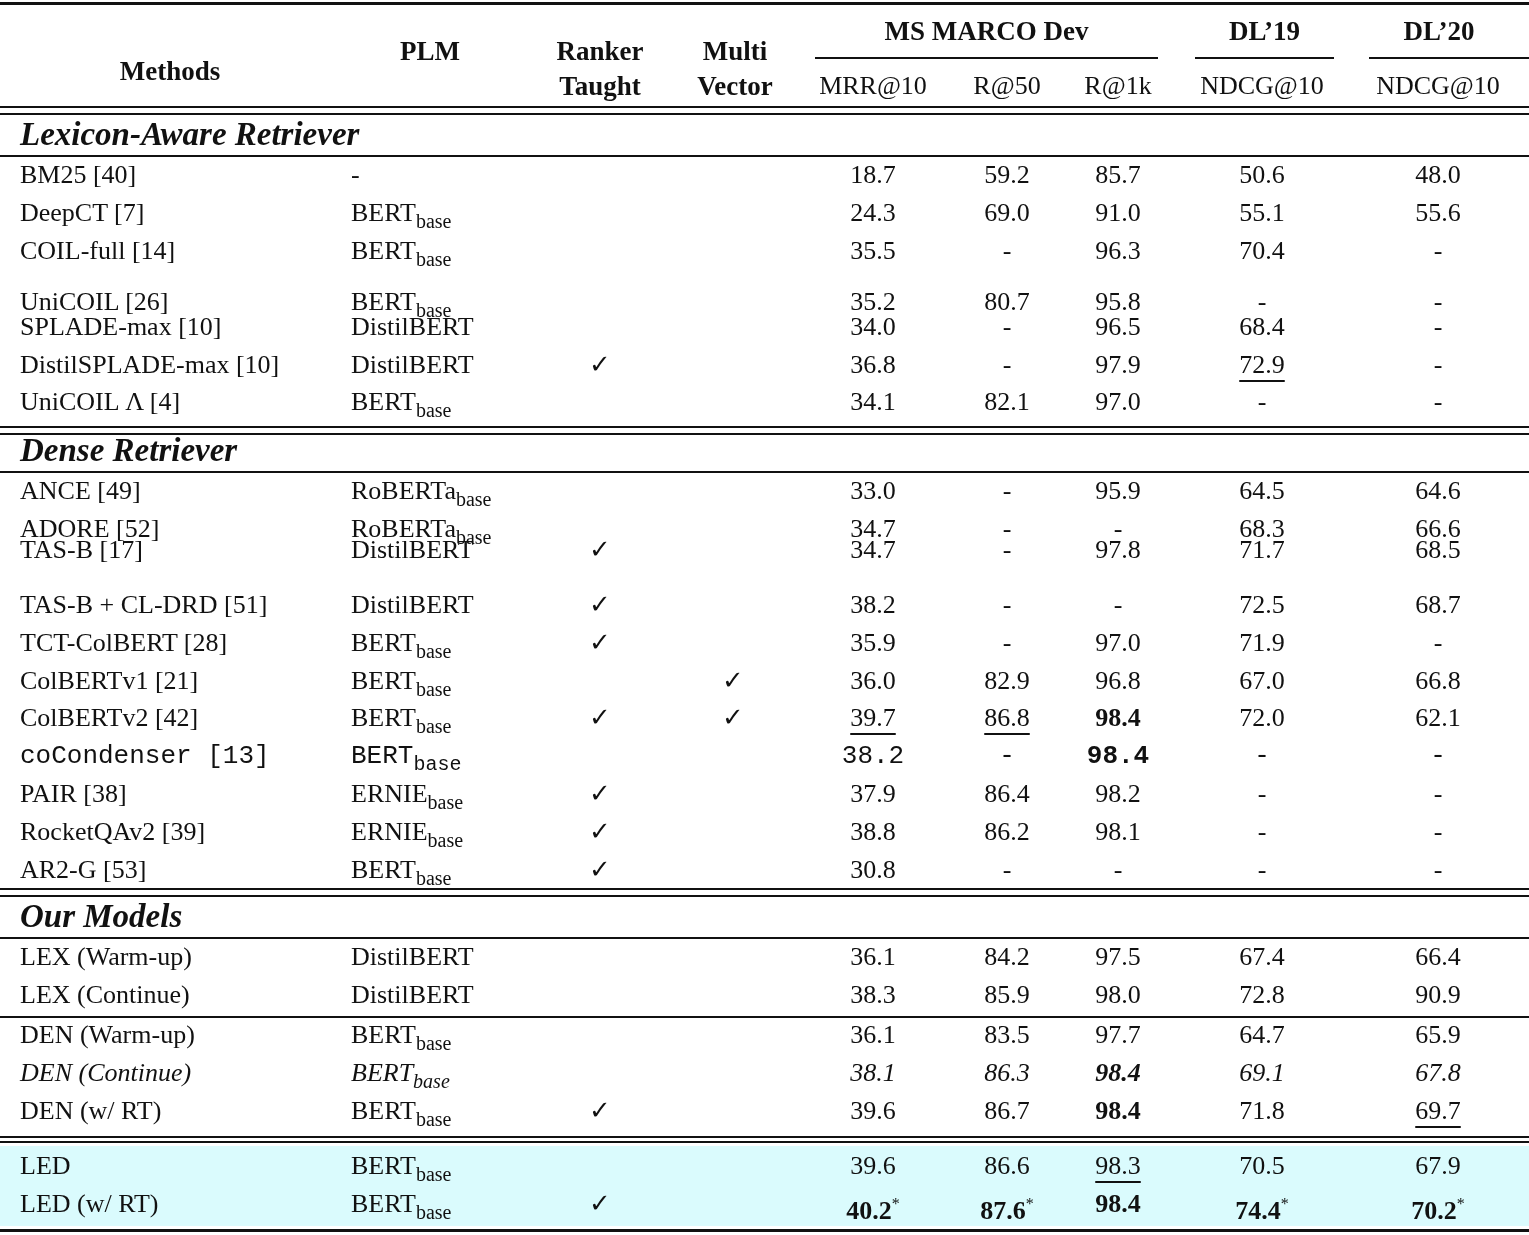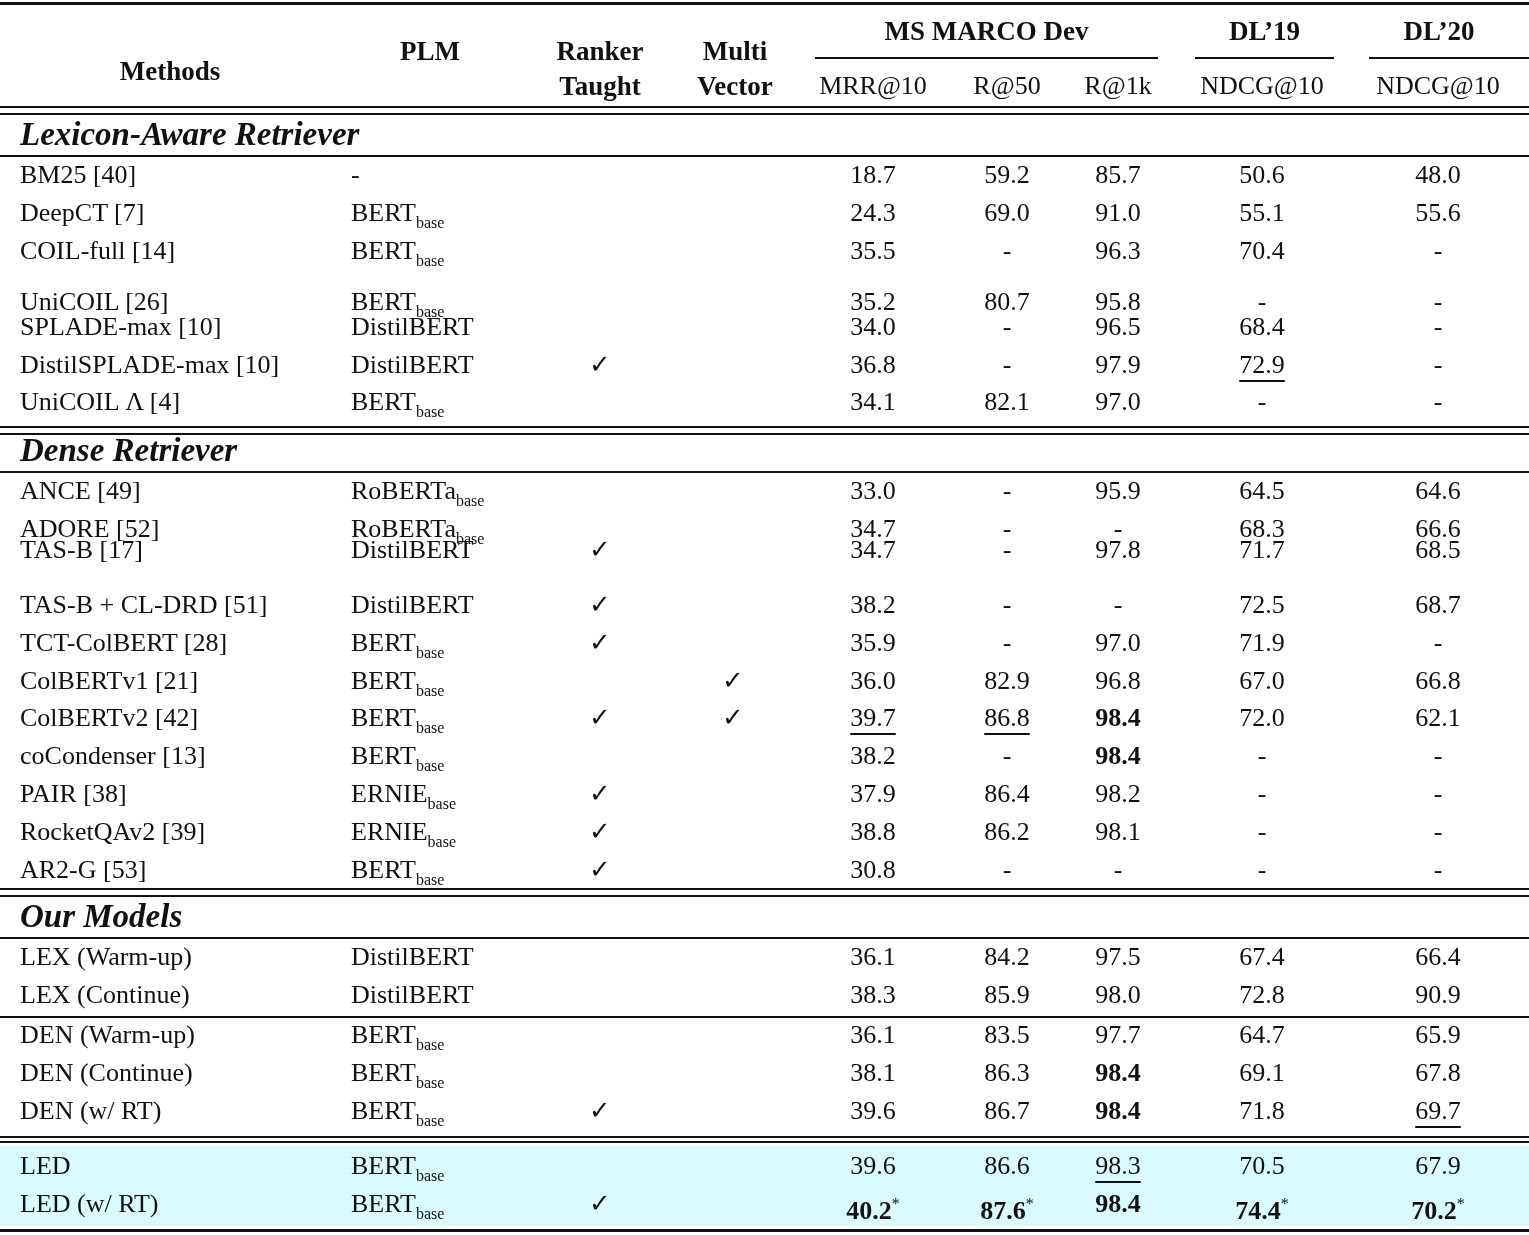--- a/index.html
+++ b/index.html
@@ -27,21 +27,21 @@
   .c-rt { left: 585px; width: 30px; text-align: center; }
   .c-mv { left: 718px; width: 30px; text-align: center; }
   .c-mrr { left: 828px; width: 90px; text-align: center; }
   .c-r50 { left: 960px; width: 94px; text-align: center; }
   .c-r1k { left: 1071px; width: 94px; text-align: center; }
   .c-dl19 { left: 1212px; width: 100px; text-align: center; }
   .c-dl20 { left: 1388px; width: 100px; text-align: center; }
   .val.bold { font-weight: bold; }
   .val.ul { text-decoration: underline; text-underline-offset: 7px; text-decoration-thickness: 1.5px; }
   .star { font-size: 16px; vertical-align: 10px; font-weight: normal; }
-  .subbase { font-size: 16px; vertical-align: -7px; }
+  .subbase { font-size: 20px; vertical-align: -7px; }
 </style>
 </head>
 <body>
 
 <div class="rule thick" style="top:2px;"></div>
 
 <div class="hdr" style="left:60px;width:220px;top:34px;margin-top:20px;">Methods</div>
 <div class="hdr" style="left:380px;width:100px;top:34px;">PLM</div>
 <div class="hdr" style="left:540px;width:120px;top:34px;">Ranker</div>
 <div class="hdr" style="left:540px;width:120px;top:69px;">Taught</div>
@@ -200,21 +200,21 @@
       <div class="cell c-method">ColBERTv2 [42]</div>
       <div class="cell c-plm"><span>BERT</span><span class="subbase">base</span></div>
       <div class="cell c-rt">✓</div>
       <div class="cell c-mv">✓</div>
       <div class="cell c-mrr"><span class="val ul">39.7</span></div>
       <div class="cell c-r50"><span class="val ul">86.8</span></div>
       <div class="cell c-r1k"><span class="val bold">98.4</span></div>
       <div class="cell c-dl19"><span class="val">72.0</span></div>
       <div class="cell c-dl20"><span class="val">62.1</span></div>
     </div>
-    <div class="row" style="top: 737.3px;">
+    <div class="row" style="top: 737.3px; font-family: Liberation Mono, monospace;">
       <div class="cell c-method">coCondenser [13]</div>
       <div class="cell c-plm"><span>BERT</span><span class="subbase">base</span></div>
       <div class="cell c-mrr"><span class="val">38.2</span></div>
       <div class="cell c-r50"><span class="val">-</span></div>
       <div class="cell c-r1k"><span class="val bold">98.4</span></div>
       <div class="cell c-dl19"><span class="val">-</span></div>
       <div class="cell c-dl20"><span class="val">-</span></div>
     </div>
     <div class="row" style="top: 775.2px;">
       <div class="cell c-method">PAIR [38]</div>
@@ -269,21 +269,21 @@
     <div class="rule thin" style="top: 1016px;"></div>
     <div class="row" style="top: 1016px;">
       <div class="cell c-method">DEN (Warm-up)</div>
       <div class="cell c-plm"><span>BERT</span><span class="subbase">base</span></div>
       <div class="cell c-mrr"><span class="val">36.1</span></div>
       <div class="cell c-r50"><span class="val">83.5</span></div>
       <div class="cell c-r1k"><span class="val">97.7</span></div>
       <div class="cell c-dl19"><span class="val">64.7</span></div>
       <div class="cell c-dl20"><span class="val">65.9</span></div>
     </div>
-    <div class="row" style="top: 1053.9px;">
+    <div class="row" style="top: 1053.9px; font-style: italic;">
       <div class="cell c-method">DEN (Continue)</div>
       <div class="cell c-plm"><span>BERT</span><span class="subbase">base</span></div>
       <div class="cell c-mrr"><span class="val">38.1</span></div>
       <div class="cell c-r50"><span class="val">86.3</span></div>
       <div class="cell c-r1k"><span class="val bold">98.4</span></div>
       <div class="cell c-dl19"><span class="val">69.1</span></div>
       <div class="cell c-dl20"><span class="val">67.8</span></div>
     </div>
     <div class="row" style="top: 1091.8px;">
       <div class="cell c-method">DEN (w/ RT)</div>

